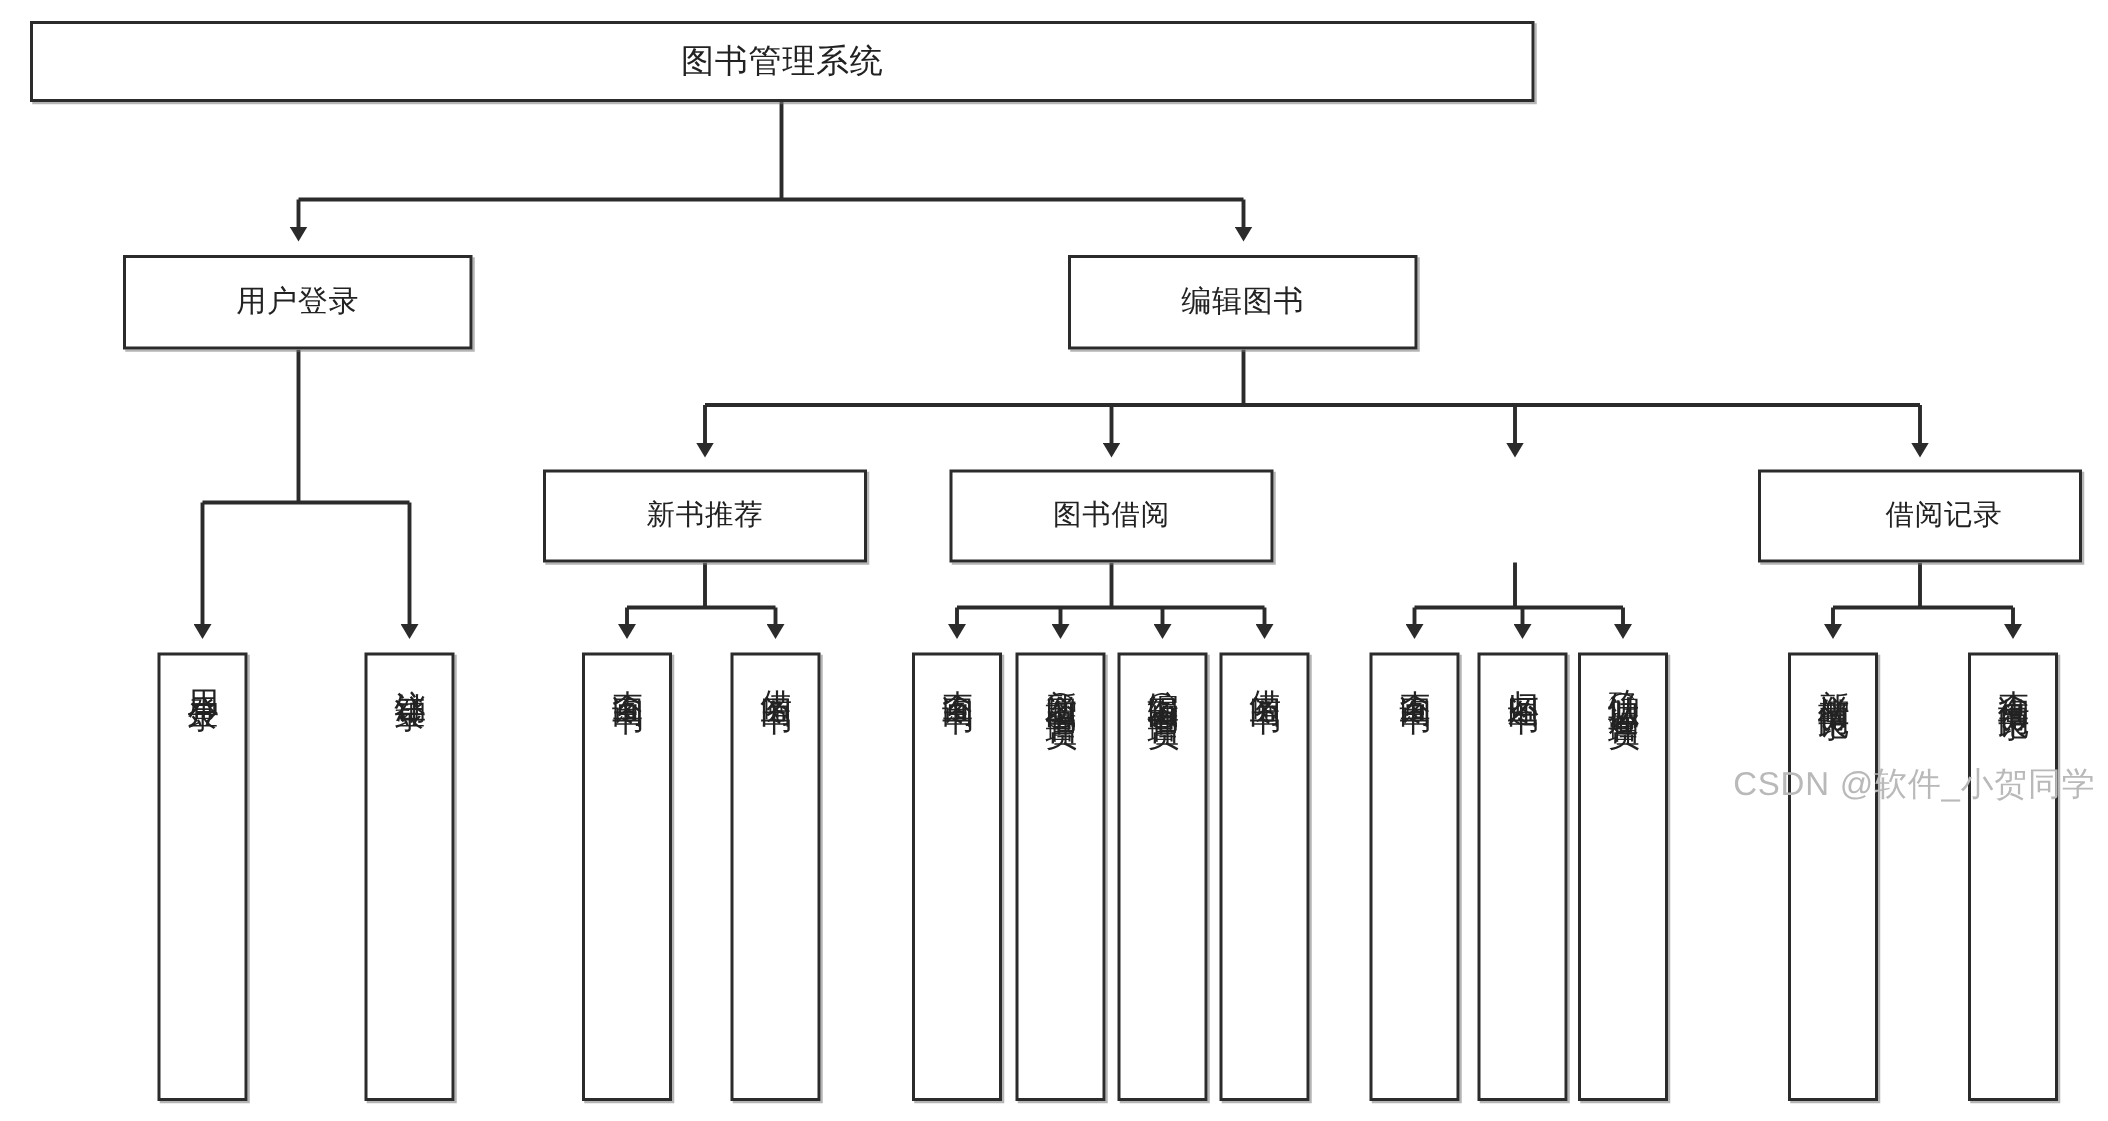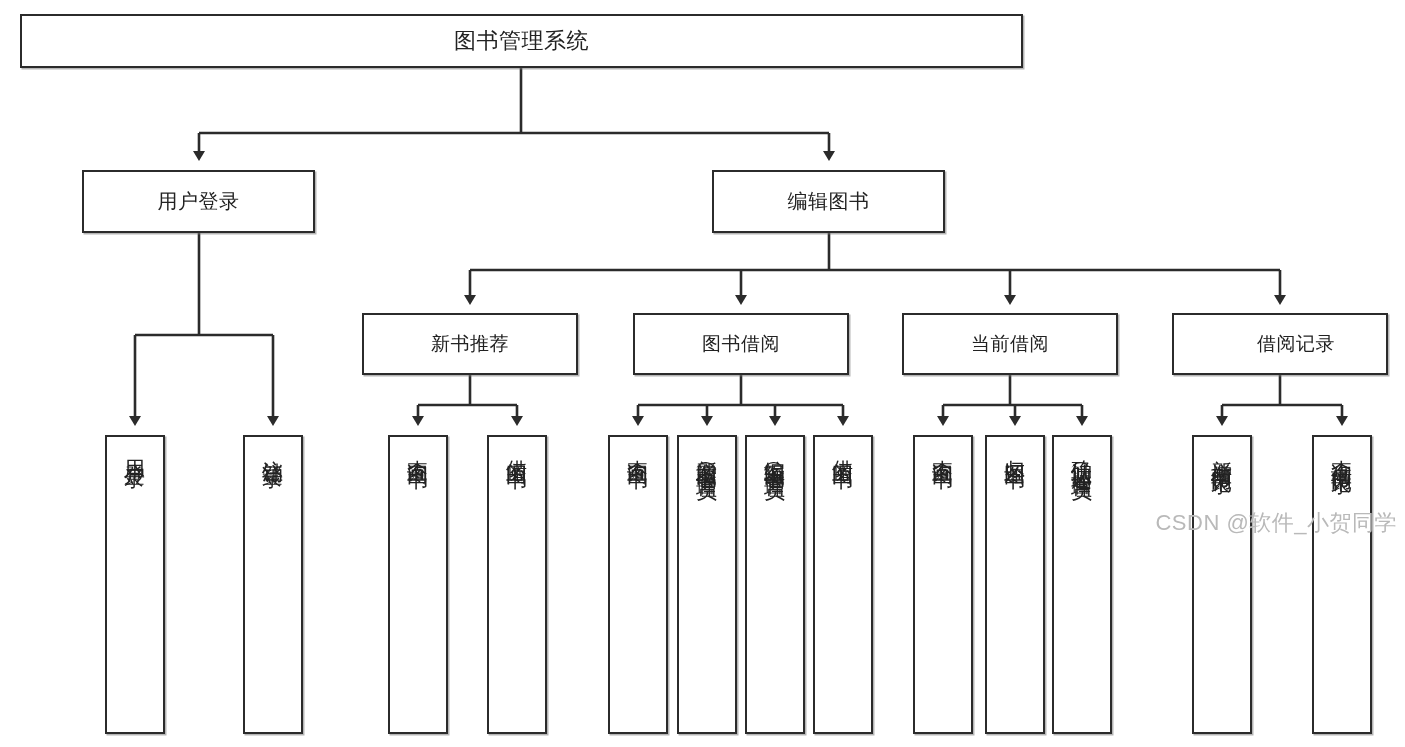--- a/index.html
+++ b/index.html
@@ -131,23 +131,20 @@
   <div class="node lvl2" style="left:712px;top:170px;width:233px;height:63px;">
     <span class="label">编辑图书</span>
   </div>
 
   <div class="node lvl3" style="left:633px;top:313px;width:216px;height:62px;">
     <span class="label">图书借阅</span>
   </div>
   <div class="node lvl3" style="left:362px;top:313px;width:216px;height:62px;">
     <span class="label">新书推荐</span>
   </div>
-  <div class="node lvl3" style="left:902px;top:313px;width:216px;height:62px;">
-    <span class="label">当前借阅</span>
-  </div>
   <div class="node lvl3" style="left:1172px;top:313px;width:216px;height:62px;padding-left:32px;">
     <span class="label">借阅记录</span>
   </div>
 
   <div class="node leaf" style="left:105px;top:435px;width:60px;height:299px;">
     <span class="label">用户登录</span>
   </div>
   <div class="node leaf" style="left:243px;top:435px;width:60px;height:299px;">
     <span class="label">注销登录</span>
   </div>

